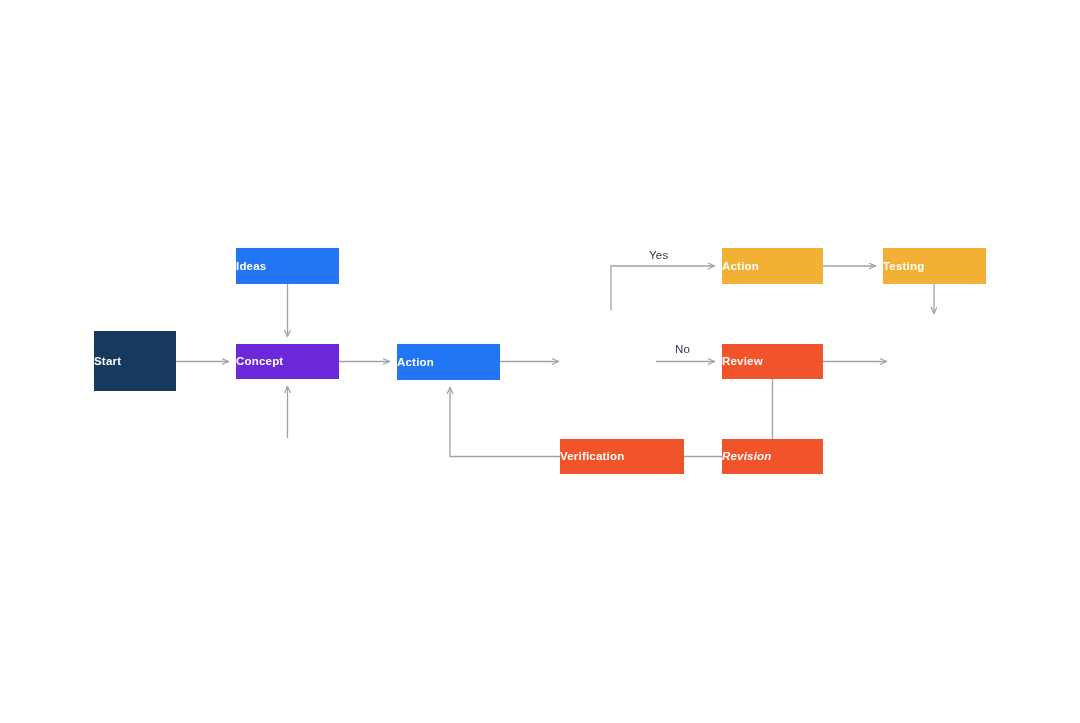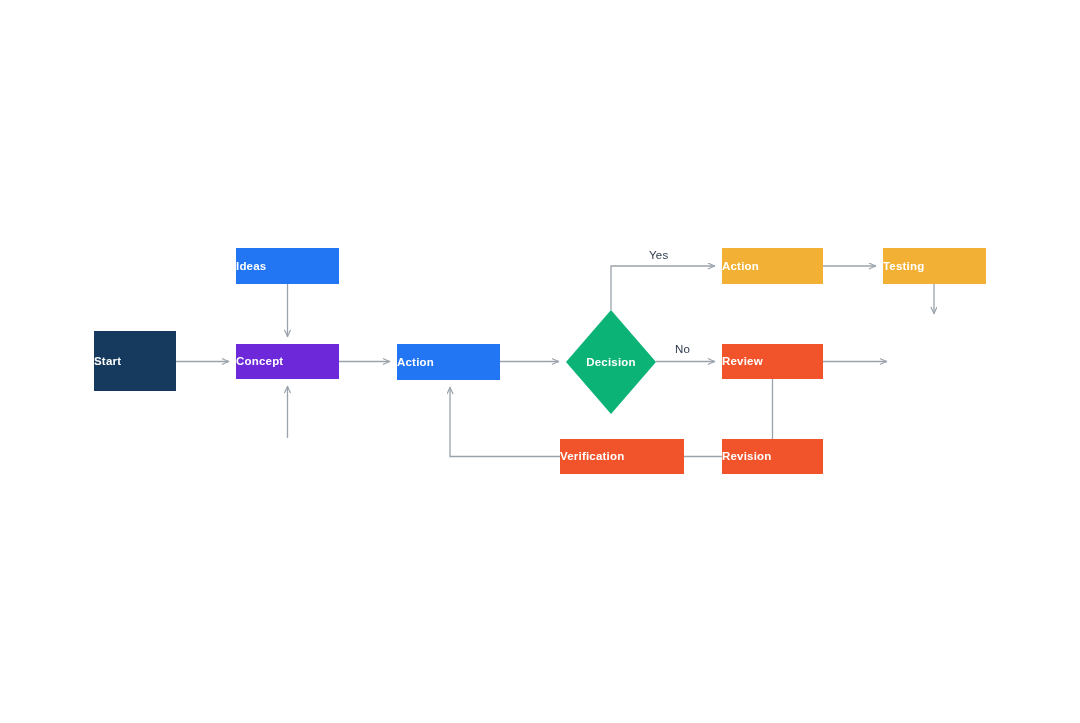--- a/index.html
+++ b/index.html
@@ -127,41 +127,35 @@
 
   <div class="node rect" style="left:236px; top:344px; width:103px; height:35px; background:#6d28d9;">
     <span>Concept</span>
   </div>
 
 
   <div class="node rect" style="left:397px; top:344px; width:103px; height:36px; background:#2275f3;">
     <span>Action</span>
   </div>
 
-  <div class="diamond-wrap" style="left:566px; top:310px; width:90px; height:104px;">
-    <svg class="diamond-shape" viewBox="0 0 90 104" xmlns="http://www.w3.org/2000/svg">
-      <polygon points="45,0 90,52 45,104 0,52" fill="#0bb377"></polygon>
-    </svg>
-    <div class="diamond-label">Decision</div>
-  </div>
 
   <div class="node rect" style="left:722px; top:248px; width:101px; height:36px; background:#f2b134;">
     <span>Action</span>
   </div>
 
   <div class="node rect" style="left:883px; top:248px; width:103px; height:36px; background:#f2b134;">
     <span>Testing</span>
   </div>
 
   <div class="node rect" style="left:722px; top:344px; width:101px; height:35px; background:#f1542a;">
     <span>Review</span>
   </div>
 
 
-  <div class="node rect" style="left:722px; top:439px; width:101px; height:35px; background:#f1542a;">
+  <div class="node rect" style="left:722px; top:439px; width:101px; height:35px; background:#f1542a;font-style:italic;">
     <span>Revision</span>
   </div>
 
   <div class="node rect" style="left:560px; top:439px; width:124px; height:35px; background:#f1542a;">
     <span>Verification</span>
   </div>
 
   <div class="edge-label" style="left:649px; top:249px;">Yes</div>
   <div class="edge-label" style="left:675px; top:343px;">No</div>
 

